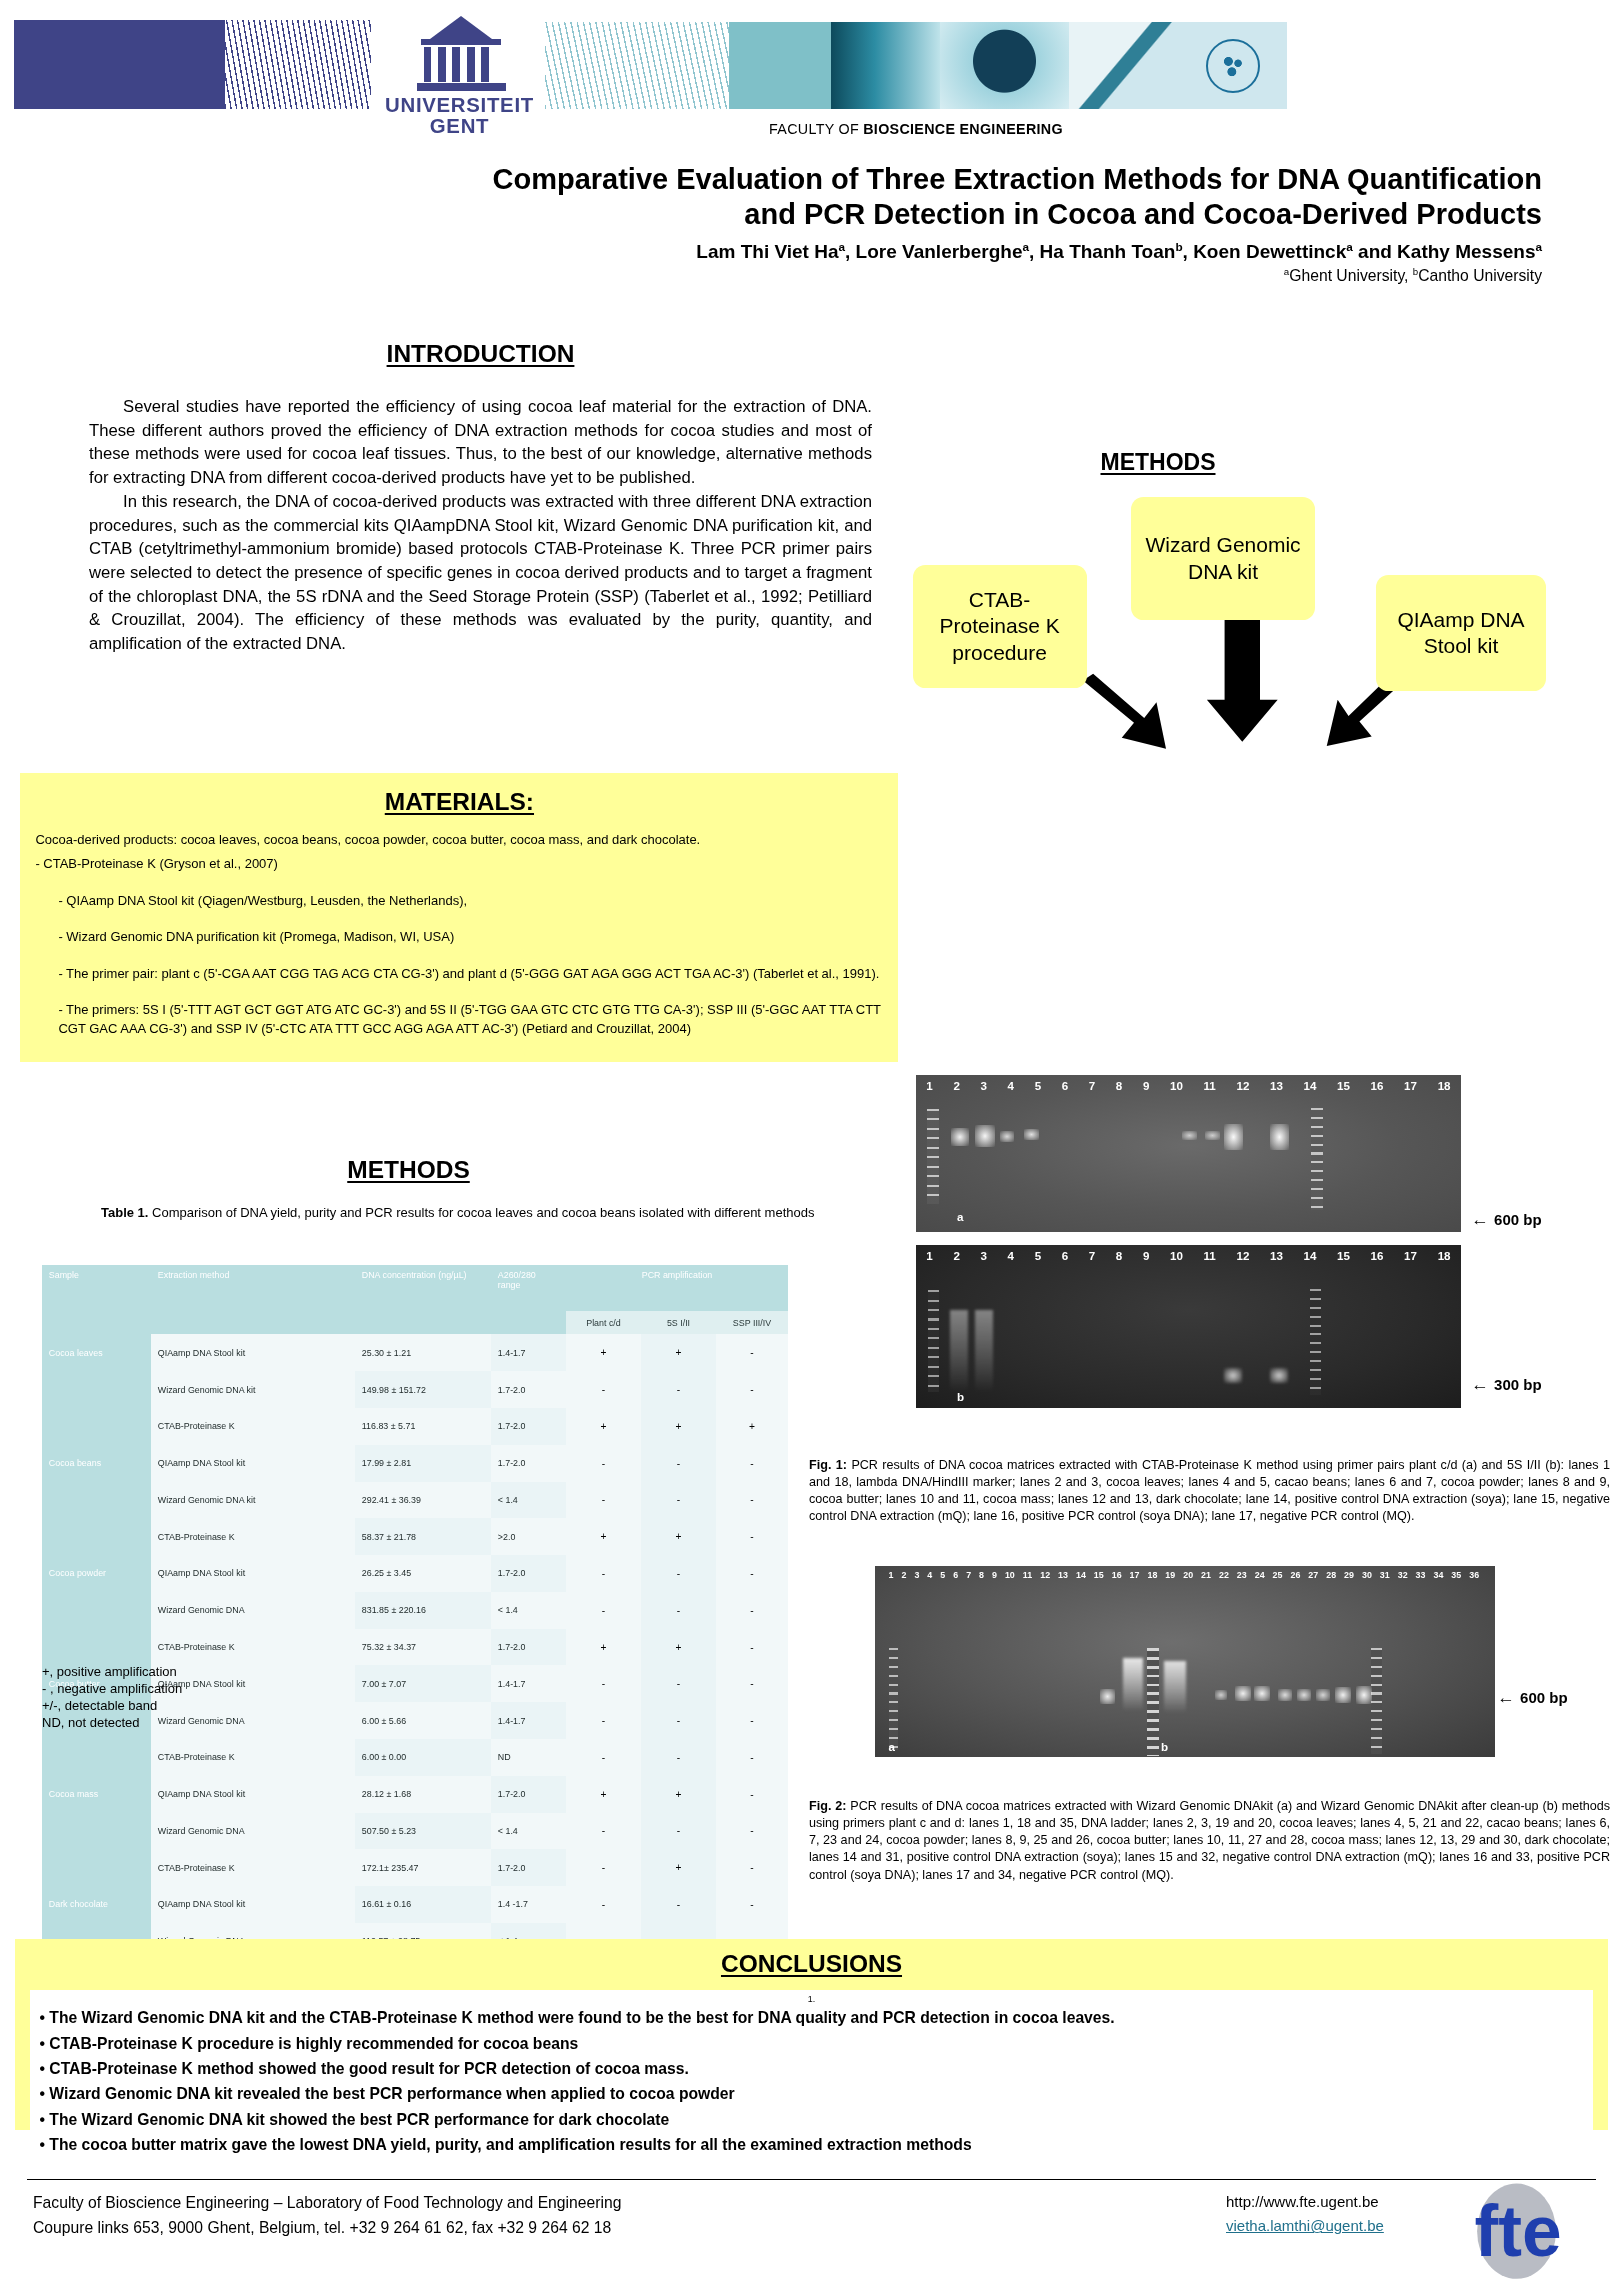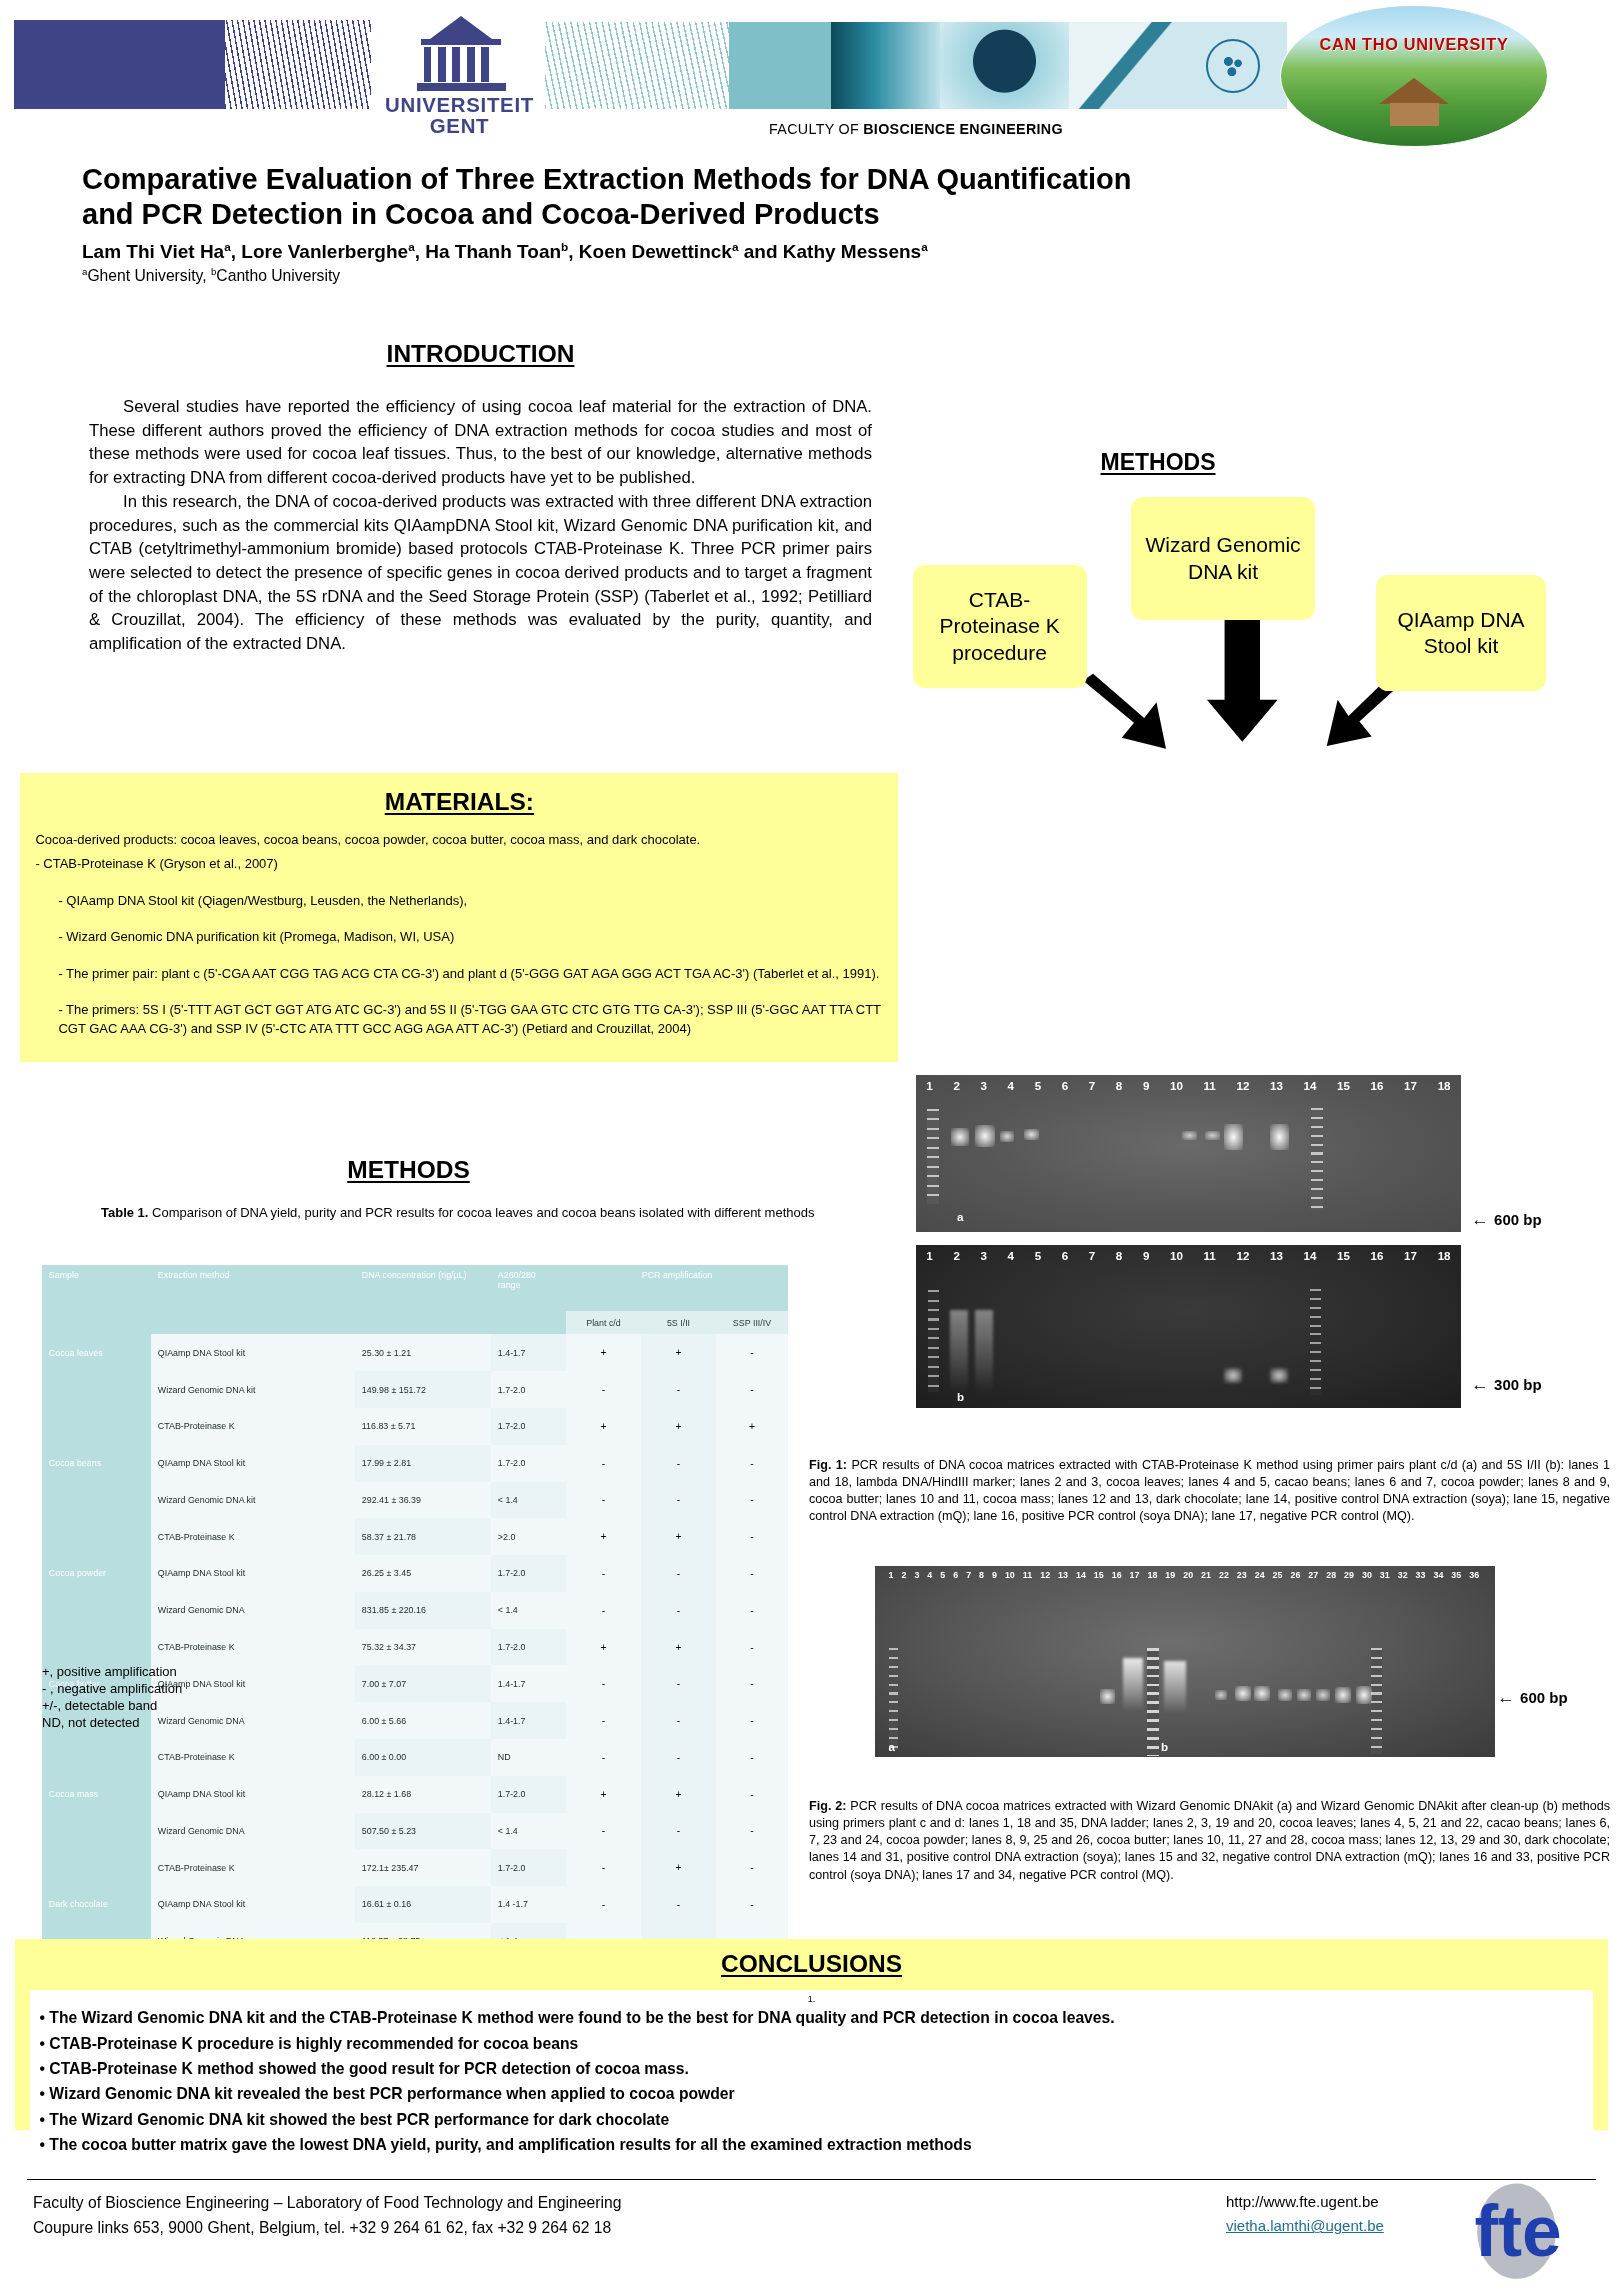--- a/index.html
+++ b/index.html
@@ -24,21 +24,21 @@
   .faculty-line{position:absolute;left:545px;top:121px;width:742px;text-align:center;font-size:14.3px;letter-spacing:0.3px;font-weight:bold;}
   .faculty-line .lite{font-weight:normal;}
   .ctu{position:absolute;left:1280px;top:5.4px;width:266px;height:140px;border-radius:50%;
        background:linear-gradient(#a8d8f0 0%,#cdebf6 22%,#7fbf5a 45%,#4f9b3a 72%,#2f7a2a 100%);
        border:1.4px solid #fff;overflow:hidden;}
   .ctu-title{position:absolute;top:29px;width:100%;text-align:center;color:#c00000;font-weight:bold;font-size:16.3px;letter-spacing:0.7px;text-shadow:0.7px 0.7px 0 #fff;}
   .ctu-roof{position:absolute;left:50%;top:72px;margin-left:-35px;width:0;height:0;border-left:35px solid transparent;border-right:35px solid transparent;border-bottom:26px solid #8a5a2b;}
   .ctu-body{position:absolute;left:50%;top:97px;margin-left:-24.5px;width:49px;height:23px;background:#b08050;}
 
   
-  .title-wrap{position:absolute;left:82px;top:162px;width:1460px;text-align:left;}
+  .title-wrap{position:absolute;left:82px;top:162px;width:1460px;text-align:right;}
   .ptitle{font-size:29px;font-weight:bold;line-height:1.22;}
   .pauthors{font-size:19px;font-weight:bold;margin-top:6.8px;}
   .paffil{font-size:15.7px;margin-top:2.7px;}
   sup{font-size:.62em;vertical-align:super;}
 
   
   .sechead{font-size:24.5px;font-weight:bold;text-align:center;text-decoration:underline;text-underline-offset:3.4px;}
 
   
   .intro{position:absolute;left:89px;top:340px;width:783px;}
@@ -148,25 +148,20 @@
           radial-gradient(circle at 30% 30%,#1b6f9a 0 4.1px,transparent 4.8px),
           radial-gradient(circle at 72% 38%,#1b6f9a 0 3.4px,transparent 4.1px),
           radial-gradient(circle at 45% 75%,#1b6f9a 0 4.1px,transparent 4.8px);"></div>
       </div>
     </div>
 
     <div class="faculty-line">
       <span class="lite">FACULTY OF </span><span>BIOSCIENCE ENGINEERING</span>
     </div>
 
-    <div class="ctu">
-      <div class="ctu-roof"></div>
-      <div class="ctu-body"></div>
-      <div class="ctu-title">CAN THO UNIVERSITY</div>
-    </div>
   </div>
 
   <div class="title-wrap">
     <div class="ptitle">Comparative Evaluation of Three Extraction Methods for DNA Quantification</div>
     <div class="ptitle">and PCR Detection in Cocoa and Cocoa-Derived Products</div>
     <div class="pauthors">Lam Thi Viet Ha<sup>a</sup>, Lore Vanlerberghe<sup>a</sup>, Ha Thanh Toan<sup>b</sup>, Koen Dewettinck<sup>a</sup> and Kathy Messens<sup>a</sup></div>
     <div class="paffil"><sup>a</sup>Ghent University, <sup>b</sup>Cantho University</div>
   </div>
 
   <div class="intro">

